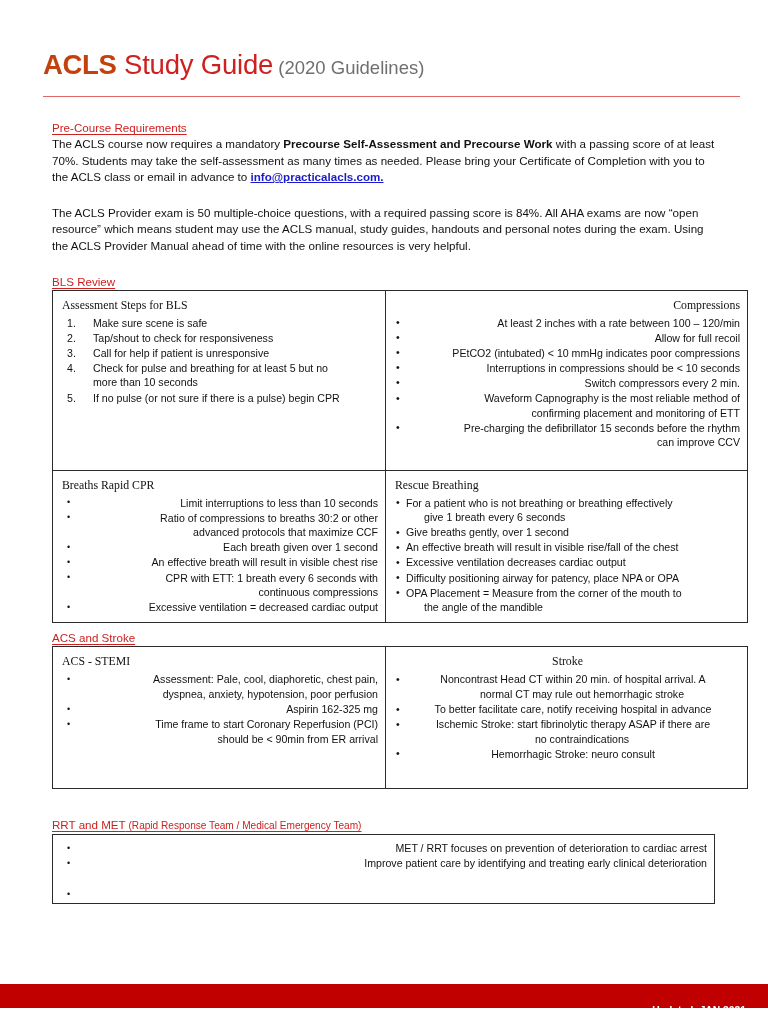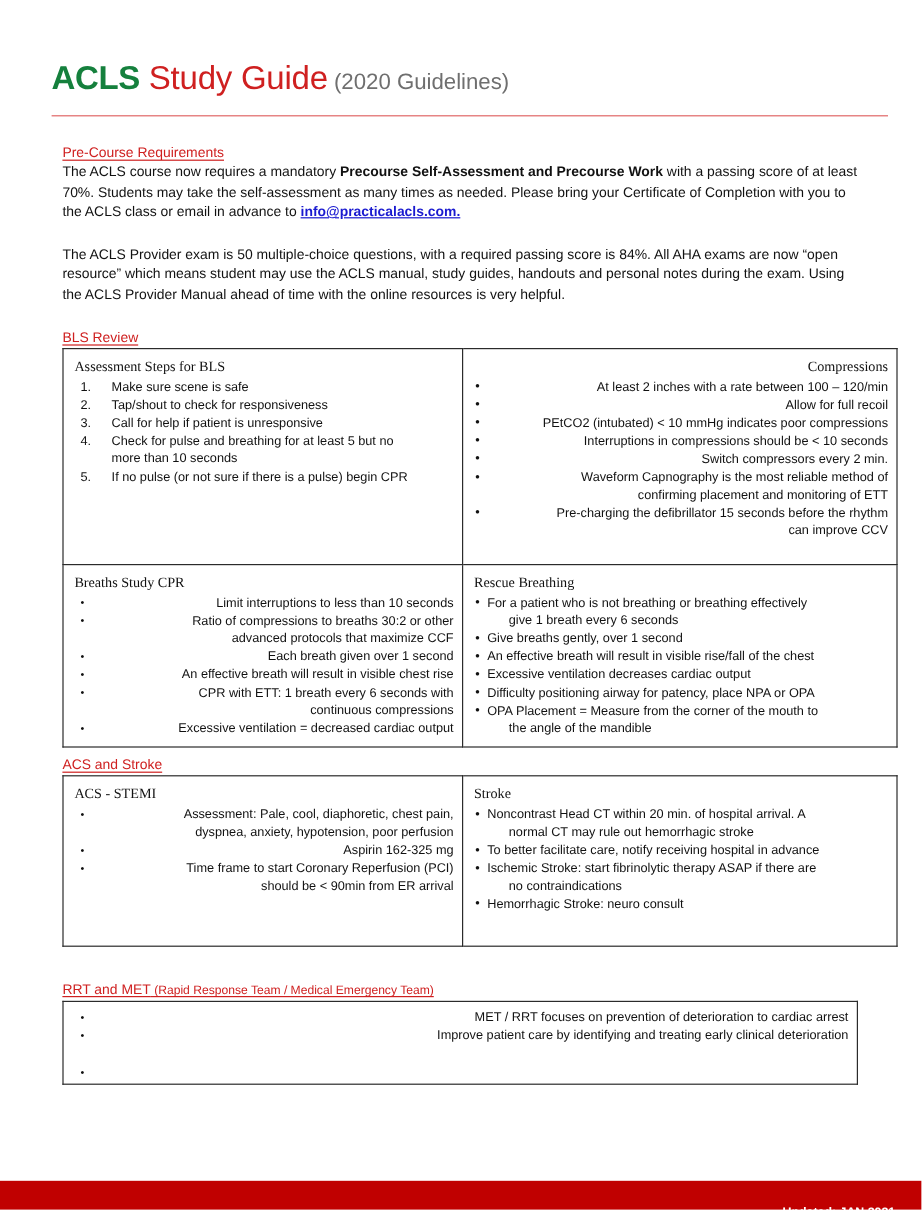--- a/index.html
+++ b/index.html
@@ -22,21 +22,21 @@
     left: 43px;
     top: 48px;
     width: 698px;
   }
   #title-line {
     font-size: 27.5px;
     line-height: 34px;
     white-space: nowrap;
   }
   .t-acls {
-    color: #15803d;
+    color: #c2410c;
     font-weight: bold;
     letter-spacing: -0.3px;
   }
   .t-study {
     color: #cf2020;
     font-weight: normal;
     letter-spacing: -0.2px;
   }
   .t-guide {
     color: #6f6f6f;
@@ -218,21 +218,21 @@
           <li><span>PEtCO2 (intubated) &lt; 10 mmHg indicates poor compressions</span></li>
           <li><span>Interruptions in compressions should be &lt; 10 seconds</span></li>
           <li><span>Switch compressors every 2 min.</span></li>
           <li><span>Waveform Capnography is the most reliable method of</span><span class="cont">confirming placement and monitoring of ETT</span></li>
           <li><span>Pre-charging the defibrillator 15 seconds before the rhythm</span><span class="cont">can improve CCV</span></li>
         </ul>
       </td>
     </tr>
     <tr>
       <td>
-        <div class="cell-title">Breaths Study CPR</div>
+        <div class="cell-title">Breaths Rapid CPR</div>
         <ul class="bl wide">
           <li><span>Limit interruptions to less than 10 seconds</span></li>
           <li><span>Ratio of compressions to breaths 30:2 or other</span><span class="cont0">advanced protocols that maximize CCF</span></li>
           <li><span>Each breath given over 1 second</span></li>
           <li><span>An effective breath will result in visible chest rise</span></li>
           <li><span>CPR with ETT: 1 breath every 6 seconds with</span><span class="cont0">continuous compressions</span></li>
           <li><span>Excessive ventilation = decreased cardiac output</span></li>
         </ul>
       </td>
       <td>
@@ -257,21 +257,21 @@
     <tbody>
         <tr>
       <td style="width:316px;height:128px;">
         <div class="cell-title">ACS - STEMI</div>
         <ul class="bl wide">
           <li><span>Assessment: Pale, cool, diaphoretic, chest pain,</span><span class="cont0">dyspnea, anxiety, hypotension, poor perfusion</span></li>
           <li><span>Aspirin 162-325 mg</span></li>
           <li><span>Time frame to start Coronary Reperfusion (PCI)</span><span class="cont0">should be &lt; 90min from ER arrival</span></li>
         </ul>
       </td>
-      <td style="width:345px;">
+      <td style="width:345px;text-align:center;">
         <div class="cell-title">Stroke</div>
         <ul class="bl tight">
           <li><span>Noncontrast Head CT within 20 min. of hospital arrival. A</span><span class="cont">normal CT may rule out hemorrhagic stroke</span></li>
           <li><span>To better facilitate care, notify receiving hospital in advance</span></li>
           <li><span>Ischemic Stroke: start fibrinolytic therapy ASAP if there are</span><span class="cont">no contraindications</span></li>
           <li><span>Hemorrhagic Stroke: neuro consult</span></li>
         </ul>
       </td>
     </tr>
   </tbody>

